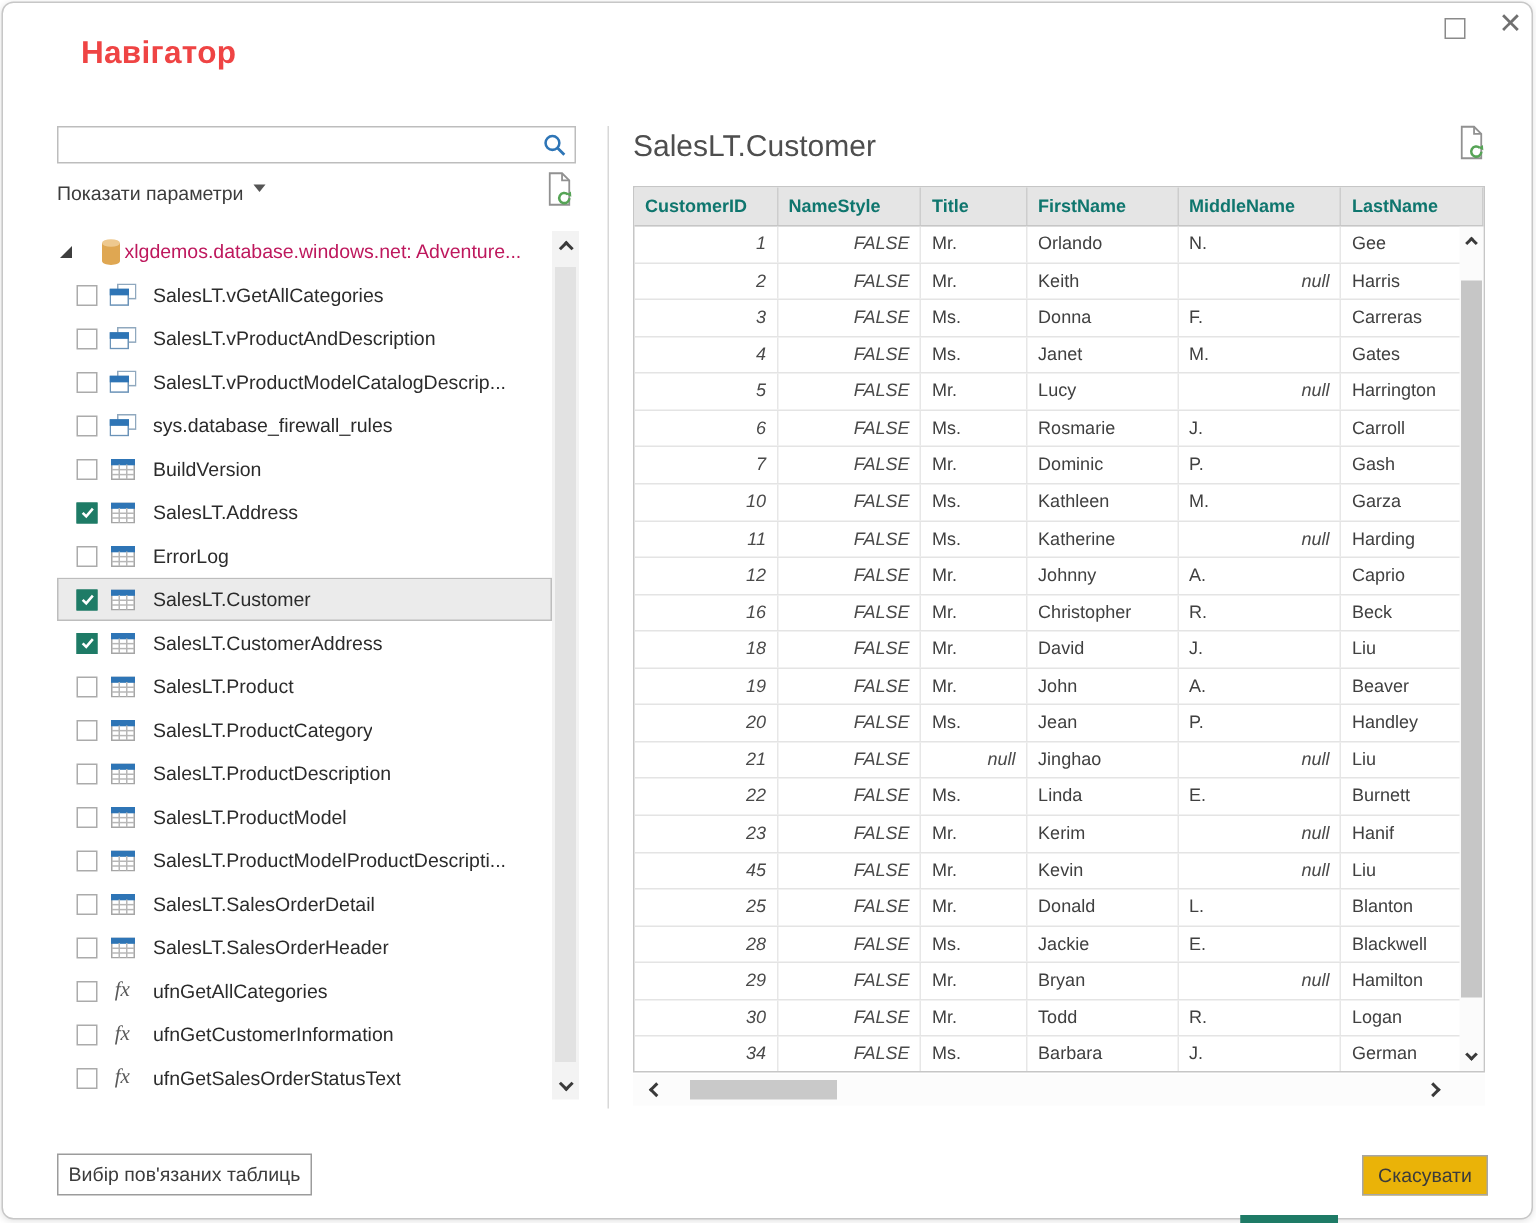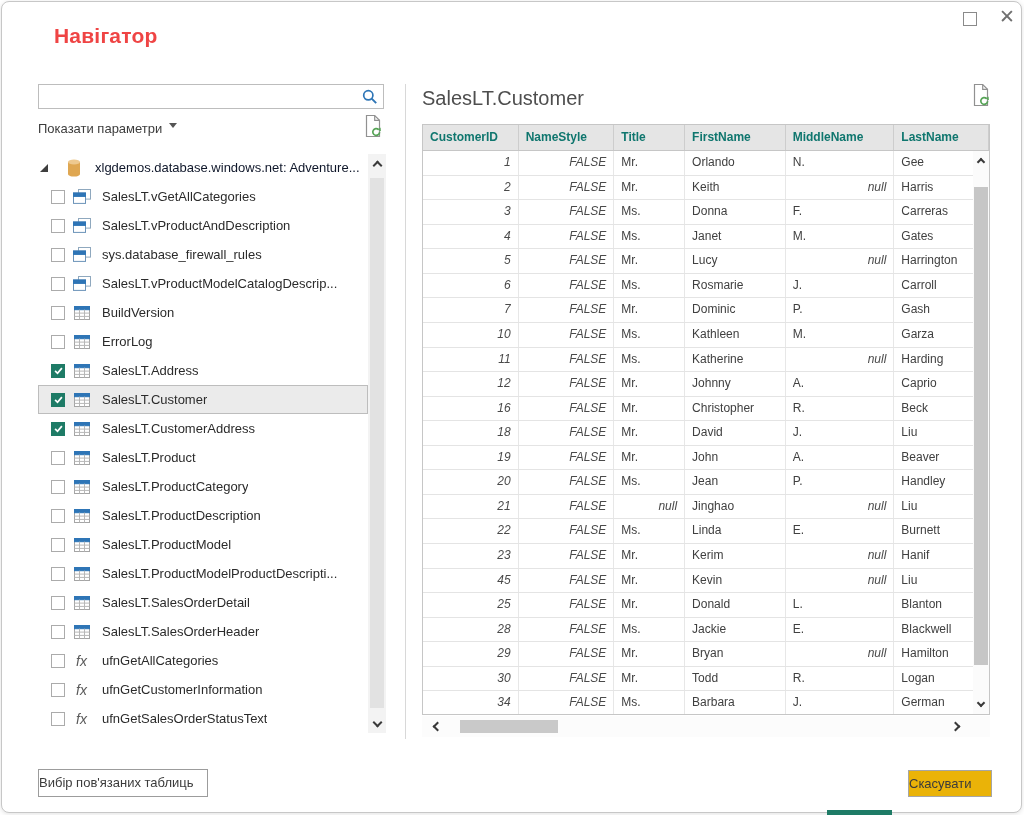--- a/index.html
+++ b/index.html
@@ -43,24 +43,24 @@
   .tree-row.child { padding-left:13px; }
   .tree-row.selected { background:#ebebeb; box-shadow:inset 0 0 0 1px #bdbdbd; }
   .expand-arrow { width:0; height:0; margin-left:2px; margin-right:9px;
                   border-left:8px solid transparent; border-bottom:8px solid #3e3e3e; }
   .checkbox { width:14px; height:14px; border:1px solid #ababab; background:#fff;
               display:inline-flex; align-items:center; justify-content:center; flex:0 0 14px; }
   .checkbox.checked { background:var(--accent,#1e7b66); border-color:var(--accent,#1e7b66); }
   .checkbox svg { width:11px; height:11px; }
   .tree-icon { width:19px; height:18px; margin-left:7px; display:inline-flex;
                align-items:center; justify-content:center; flex:0 0 19px; }
-  .fx-glyph { font-family:Liberation Sans, sans-serif; font-style:italic; font-size:14px; color:#5a5a5a; }
+  .fx-glyph { font-family:Liberation Serif, serif; font-style:italic; font-size:14px; color:#5a5a5a; }
   .tree-label { margin-left:11px; font-size:13px; color:#2b2b2b; white-space:nowrap;
                 overflow:hidden; }
-  .db-label { margin-left:12px; font-size:13px; color:#0f172a; white-space:nowrap; overflow:hidden; }
+  .db-label { font-size:13px; color:#be185d; white-space:nowrap; overflow:hidden; }
 
   
   .vscroll-tree { position:absolute; left:366px; top:152px; width:18px; height:579px;
                   background:#f3f3f3; }
   .vscroll-tree .thumb { position:absolute; left:2px; top:24px; width:14px; height:530px;
                          background:#e2e2e2; }
   .chev { display:inline-block; width:7px; height:7px;
           border-right:2px solid #3a3a3a; border-bottom:2px solid #3a3a3a; }
   .chev.up { transform:rotate(-135deg); } .chev.down { transform:rotate(45deg); }
   .chev.left { transform:rotate(135deg); } .chev.right { transform:rotate(-45deg); }
@@ -85,21 +85,21 @@
   .c0{width:96px;} .c1{width:96px;} .c2{width:71px;} .c3{width:101px;}
   .c4{width:109px;} .c5{width:95px; border-right:none;}
 
   .vscroll-grid { position:absolute; right:0; top:0; width:16px; height:563px; background:#fbfbfb; }
   .vscroll-grid .thumb { position:absolute; left:1px; top:36px; width:14px; height:478px;
                          background:#c6c6c6; }
   .hscroll { position:absolute; left:420px; top:714px; width:568px; height:21px; background:#fcfcfc; }
   .hscroll .thumb { position:absolute; left:38px; top:4px; width:98px; height:13px; background:#c9c9c9; }
 
   
-  .btn { position:absolute; font-size:13px; text-align:left; cursor:pointer;
+  .btn { position:absolute; font-size:13px; text-align:center; cursor:pointer;
          font-family:"Liberation Sans", sans-serif; }
   .btn-related { left:36px; top:767px; width:170px; height:28px; line-height:26px;
                  background:#fff; border:1px solid #9c9c9c; color:#3b3b3b; }
   .btn-ok { left:825px; top:768px; width:65px; height:27px; line-height:27px;
             background:var(--accent,#1e7b66); color:#fff; border:1px solid var(--accent,#1e7b66);margin-top:40px; }
   .btn-cancel { left:906px; top:768px; width:84px; height:27px; line-height:25px;
                 background:#eab308; border:1px solid #a6a6a6; color:#3b3b3b; }
 </style>
 </head>
 <body>
@@ -171,78 +171,78 @@
       </div>
       <div class="tree-row child">
         <span class="checkbox"></span>
         <span class="tree-icon">
           <svg viewBox="0 0 18 15" width="18" height="15">
             <rect x="5.5" y="0.5" width="12" height="9.6" fill="#fff" stroke="#8fa8be"></rect>
             <rect x="0.5" y="4" width="12" height="10.4" fill="#fff" stroke="#6b93b8"></rect>
             <rect x="0.5" y="4" width="12" height="3.4" fill="#2e75b6" stroke="#2e75b6"></rect>
           </svg>
         </span>
-        <span class="tree-label">sys.database_firewall_rules</span>
+        <span class="tree-label">SalesLT.vProductModelCatalogDescrip...</span>
       </div>
       <div class="tree-row child">
         <span class="checkbox"></span>
         <span class="tree-icon">
           <svg viewBox="0 0 18 15" width="18" height="15">
             <rect x="5.5" y="0.5" width="12" height="9.6" fill="#fff" stroke="#8fa8be"></rect>
             <rect x="0.5" y="4" width="12" height="10.4" fill="#fff" stroke="#6b93b8"></rect>
             <rect x="0.5" y="4" width="12" height="3.4" fill="#2e75b6" stroke="#2e75b6"></rect>
           </svg>
         </span>
-        <span class="tree-label">SalesLT.vProductModelCatalogDescrip...</span>
+        <span class="tree-label">sys.database_firewall_rules</span>
       </div>
       <div class="tree-row child">
         <span class="checkbox"></span>
         <span class="tree-icon">
           <svg viewBox="0 0 16 14" width="16" height="14">
             <rect x="0.5" y="0.5" width="15" height="13" fill="#fff" stroke="#a5a5a5"></rect>
             <rect x="0.5" y="0.5" width="15" height="3.2" fill="#2e75b6" stroke="#2e75b6"></rect>
             <line x1="5.5" y1="3.7" x2="5.5" y2="13.5" stroke="#b7b7b7"></line>
             <line x1="10.5" y1="3.7" x2="10.5" y2="13.5" stroke="#b7b7b7"></line>
             <line x1="0.5" y1="7.1" x2="15.5" y2="7.1" stroke="#b7b7b7"></line>
             <line x1="0.5" y1="10.4" x2="15.5" y2="10.4" stroke="#b7b7b7"></line>
           </svg>
         </span>
         <span class="tree-label">BuildVersion</span>
-      </div>
-      <div class="tree-row child">
-        <span class="checkbox"></span>
-        <span class="tree-icon">
-          <svg viewBox="0 0 16 14" width="16" height="14">
-            <rect x="0.5" y="0.5" width="15" height="13" fill="#fff" stroke="#a5a5a5"></rect>
-            <rect x="0.5" y="0.5" width="15" height="3.2" fill="#2e75b6" stroke="#2e75b6"></rect>
-            <line x1="5.5" y1="3.7" x2="5.5" y2="13.5" stroke="#b7b7b7"></line>
-            <line x1="10.5" y1="3.7" x2="10.5" y2="13.5" stroke="#b7b7b7"></line>
-            <line x1="0.5" y1="7.1" x2="15.5" y2="7.1" stroke="#b7b7b7"></line>
-            <line x1="0.5" y1="10.4" x2="15.5" y2="10.4" stroke="#b7b7b7"></line>
-          </svg>
-        </span>
-        <span class="tree-label">ErrorLog</span>
       </div>
       <div class="tree-row child">
         <span class="checkbox checked">
           <svg viewBox="0 0 12 12">
             <polyline points="2.3,6.4 4.9,9 9.7,3.4" fill="none" stroke="#fff" stroke-width="1.9"></polyline>
           </svg>
         </span>
         <span class="tree-icon">
           <svg viewBox="0 0 16 14" width="16" height="14">
             <rect x="0.5" y="0.5" width="15" height="13" fill="#fff" stroke="#a5a5a5"></rect>
             <rect x="0.5" y="0.5" width="15" height="3.2" fill="#2e75b6" stroke="#2e75b6"></rect>
             <line x1="5.5" y1="3.7" x2="5.5" y2="13.5" stroke="#b7b7b7"></line>
             <line x1="10.5" y1="3.7" x2="10.5" y2="13.5" stroke="#b7b7b7"></line>
             <line x1="0.5" y1="7.1" x2="15.5" y2="7.1" stroke="#b7b7b7"></line>
             <line x1="0.5" y1="10.4" x2="15.5" y2="10.4" stroke="#b7b7b7"></line>
           </svg>
         </span>
         <span class="tree-label">SalesLT.Address</span>
+      </div>
+      <div class="tree-row child">
+        <span class="checkbox"></span>
+        <span class="tree-icon">
+          <svg viewBox="0 0 16 14" width="16" height="14">
+            <rect x="0.5" y="0.5" width="15" height="13" fill="#fff" stroke="#a5a5a5"></rect>
+            <rect x="0.5" y="0.5" width="15" height="3.2" fill="#2e75b6" stroke="#2e75b6"></rect>
+            <line x1="5.5" y1="3.7" x2="5.5" y2="13.5" stroke="#b7b7b7"></line>
+            <line x1="10.5" y1="3.7" x2="10.5" y2="13.5" stroke="#b7b7b7"></line>
+            <line x1="0.5" y1="7.1" x2="15.5" y2="7.1" stroke="#b7b7b7"></line>
+            <line x1="0.5" y1="10.4" x2="15.5" y2="10.4" stroke="#b7b7b7"></line>
+          </svg>
+        </span>
+        <span class="tree-label">ErrorLog</span>
       </div>
       <div class="tree-row child selected">
         <span class="checkbox checked">
           <svg viewBox="0 0 12 12">
             <polyline points="2.3,6.4 4.9,9 9.7,3.4" fill="none" stroke="#fff" stroke-width="1.9"></polyline>
           </svg>
         </span>
         <span class="tree-icon">
           <svg viewBox="0 0 16 14" width="16" height="14">
             <rect x="0.5" y="0.5" width="15" height="13" fill="#fff" stroke="#a5a5a5"></rect>

